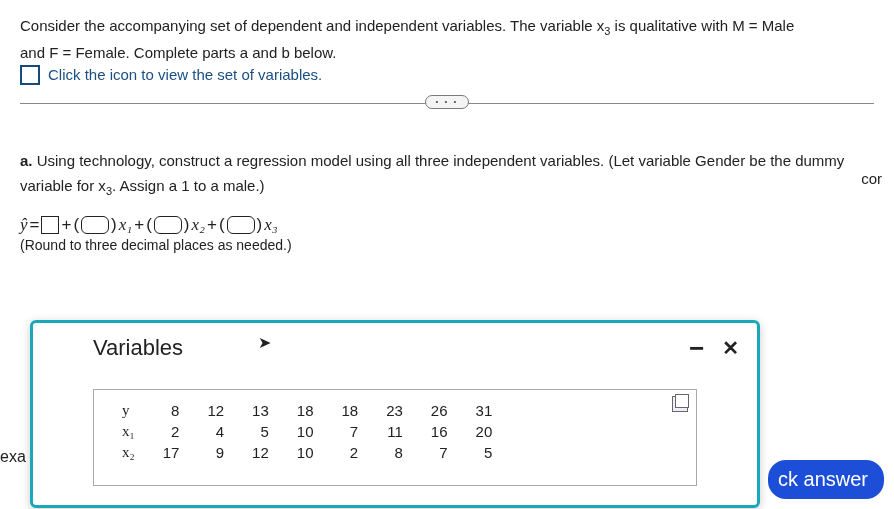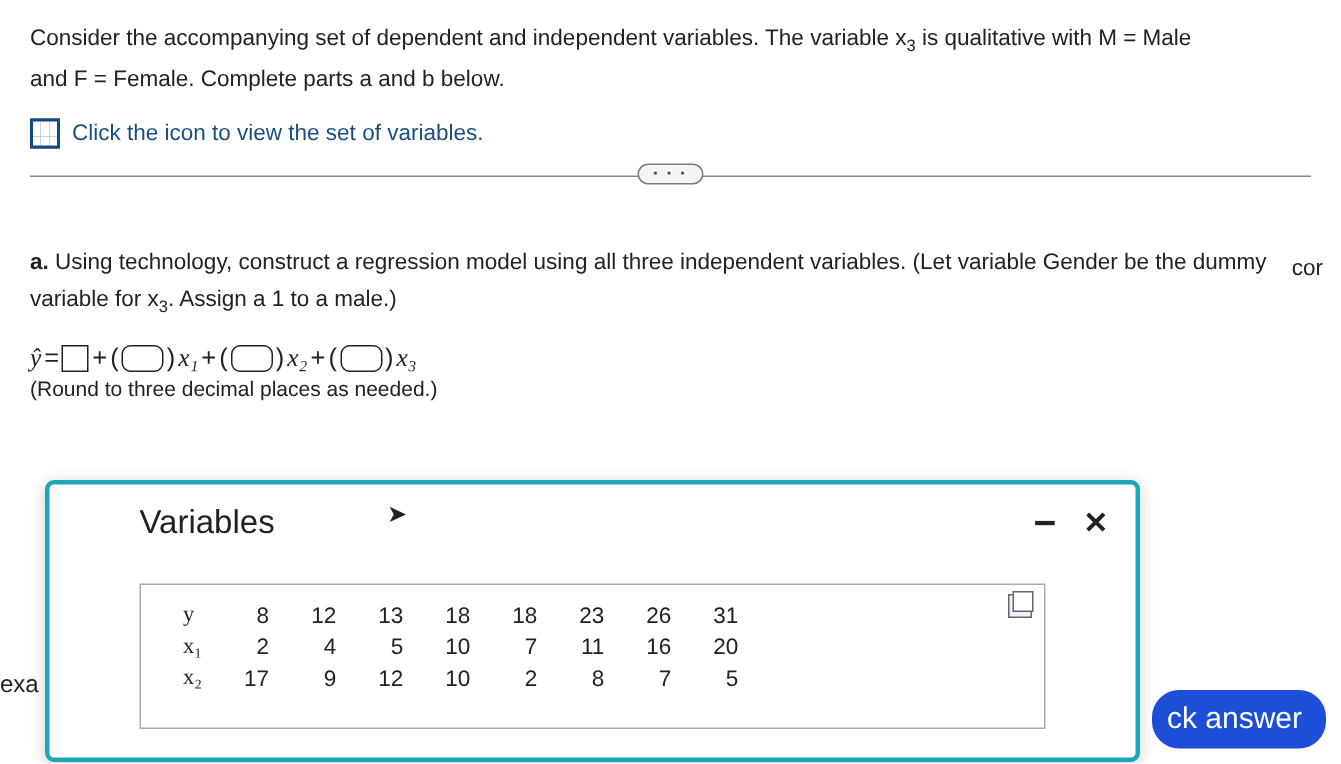--- a/index.html
+++ b/index.html
@@ -10,21 +10,21 @@
       background: #fff;
       width: 894px;
       height: 509px;
       overflow: hidden;
       position: relative;
     }
     .page {
       padding: 14px 20px 0 20px;
       position: relative;
     }
-    .intro { line-height: 1.6; margin-bottom: 14px; }
+    .intro { line-height: 1.6; }
     .intro .sub { vertical-align: sub; font-size: 11px; }
     .link-row {
       display: flex;
       align-items: center;
       gap: 8px;
       margin-bottom: 18px;
     }
     .grid-icon {
       width: 20px; height: 20px;
       border: 2px solid #174a7c;

